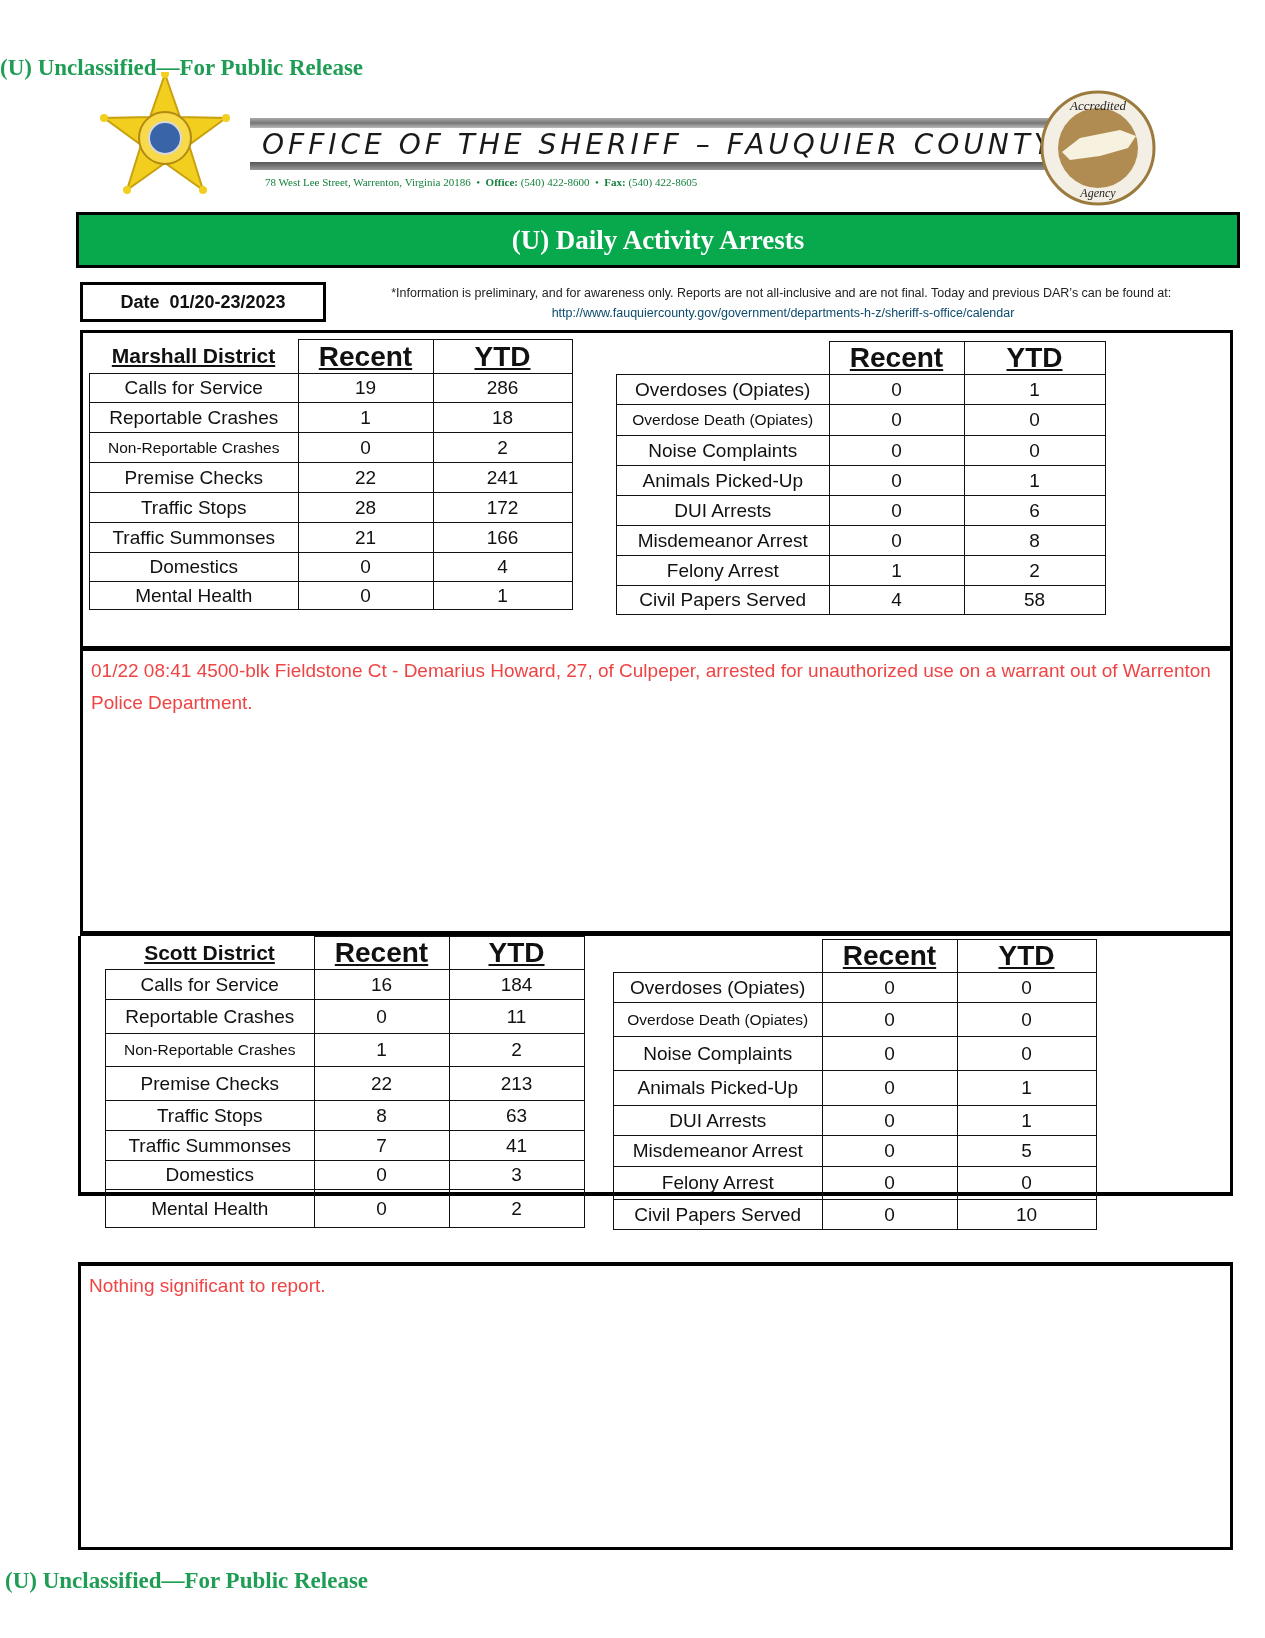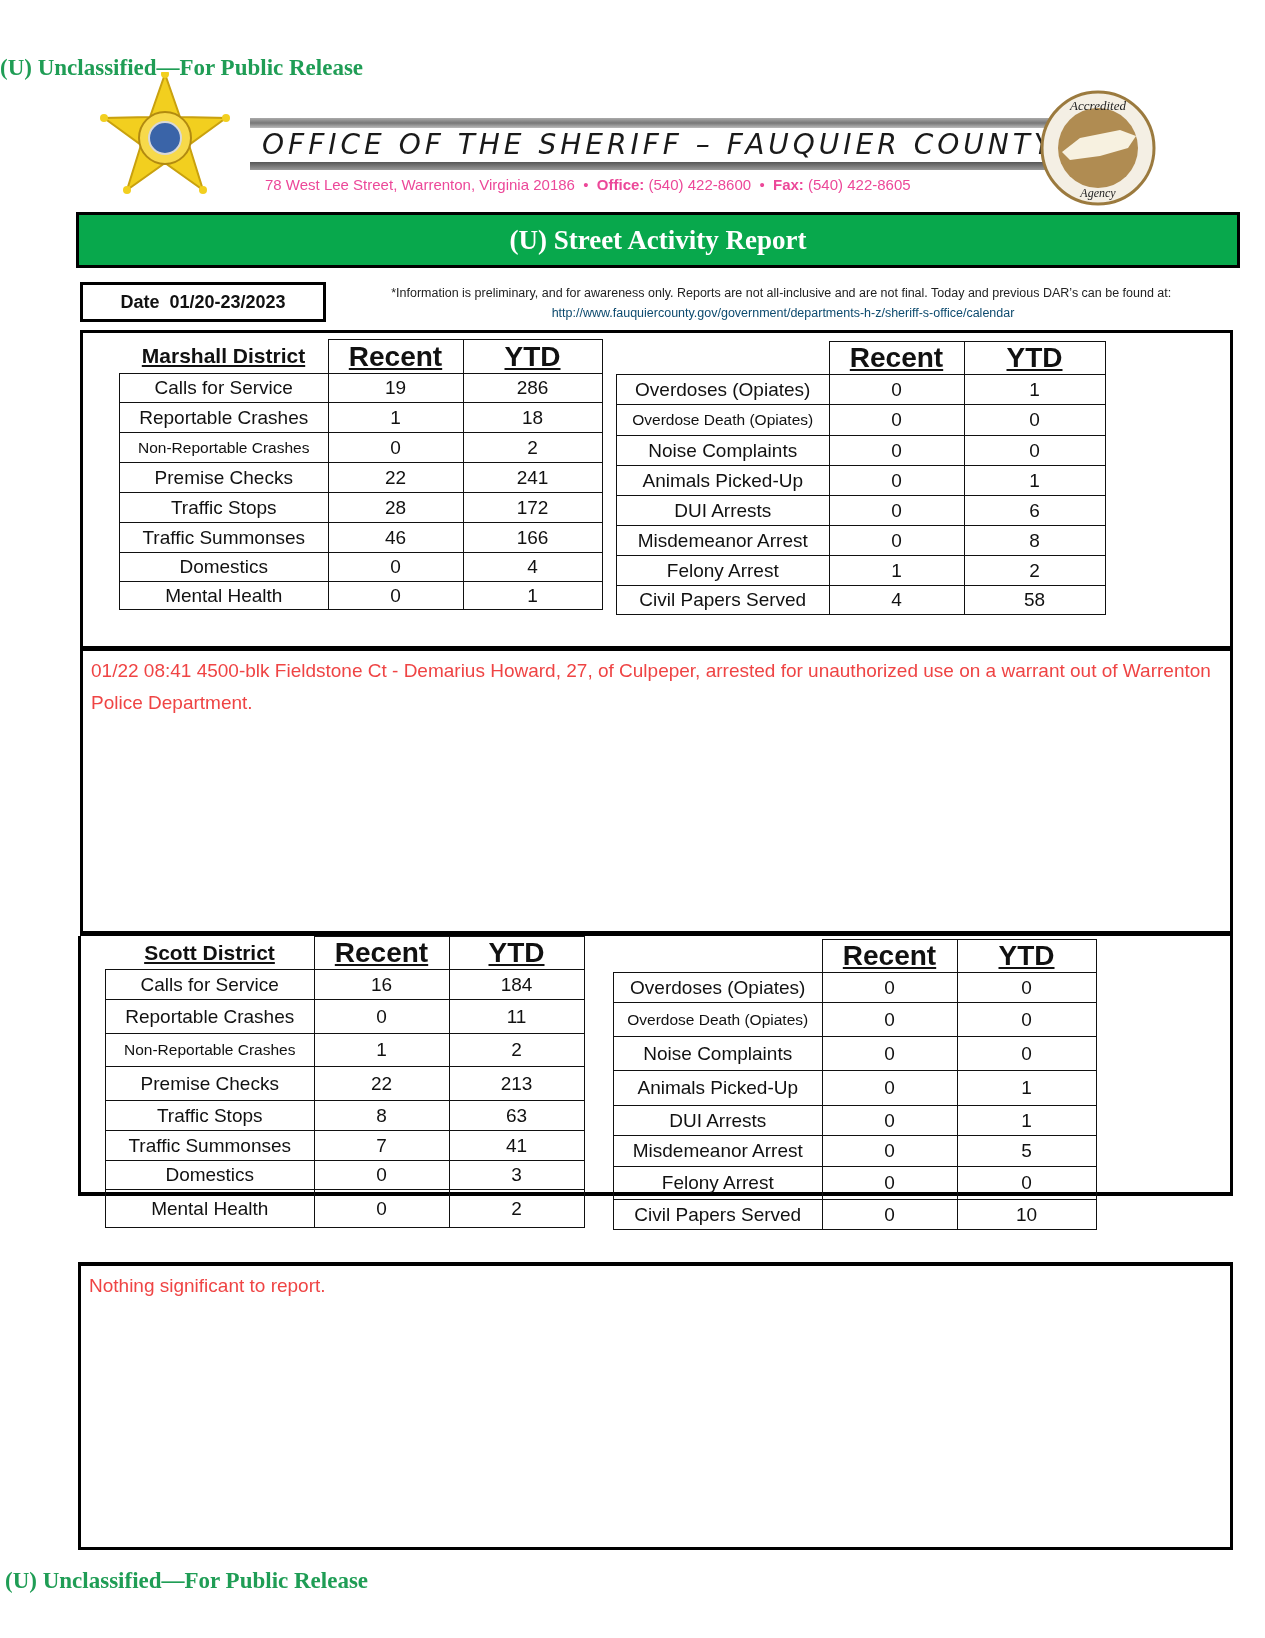--- a/index.html
+++ b/index.html
@@ -6,21 +6,21 @@
   body { width:1265px; height:1638px; position:relative; font-family:"Liberation Sans", sans-serif; color:#111; overflow:hidden; }
   .classif { position:absolute; left:0; width:1265px; text-align:left; font-family:"Liberation Serif", serif; font-weight:bold; font-size:23px; color:#1f9d55; }
   .classif.top { top:55px; }
   .classif.bottom { top:1568px; left:5px; }
 
   .letterhead { position:absolute; left:100px; top:72px; width:1060px; height:140px; }
   .star { position:absolute; left:0; top:0; width:130px; height:130px; }
   .bar-top { position:absolute; left:150px; top:46px; width:880px; height:10px; background:linear-gradient(#aaa,#777 50%,#bbb); }
   .bar-bottom { position:absolute; left:150px; top:90px; width:880px; height:8px; background:linear-gradient(#555,#999); }
   .office-title { position:absolute; left:162px; top:56px; font-family:"DejaVu Sans", sans-serif; font-style:italic; font-size:28px; letter-spacing:4px; color:#1a1a1a; white-space:nowrap; }
-  .office-addr { position:absolute; left:165px; top:104px; font-family:Liberation Sans, sans-serif; font-size:15px; color:#ec4899; white-space:nowrap; }
+  .office-addr { position:absolute; left:165px; top:104px; font-family:Liberation Serif, serif; font-size:11px; color:#15803d; white-space:nowrap; }
   .office-addr b { font-weight:bold; }
   .seal { position:absolute; left:940px; top:18px; width:116px; height:116px; }
 
   .banner { position:absolute; left:76px; top:212px; width:1164px; height:56px; background:#08a84c; border:3px solid #000; box-sizing:border-box; text-align:center; }
   .banner span { font-family:"Liberation Serif", serif; font-weight:bold; font-size:27px; color:#fff; line-height:50px; }
 
   .datebox { position:absolute; left:80px; top:282px; width:246px; height:40px; border:3px solid #000; box-sizing:border-box; text-align:center; font-weight:bold; font-size:18px; line-height:34px; }
   .disclaimer { position:absolute; left:388px; top:283px; width:790px; font-size:12.5px; color:#222; text-align:center; line-height:20px; }
   .disclaimer a { color:#0c4a6e; }
 
@@ -67,35 +67,35 @@
   <svg class="seal" viewBox="0 0 116 116">
     <circle cx="58" cy="58" r="56" fill="#f4efe4" stroke="#9b7a3e" stroke-width="3"></circle>
     <circle cx="58" cy="58" r="40" fill="#b08c52"></circle>
     <polygon points="22,62 40,48 60,44 80,40 96,46 88,58 60,66 30,70" fill="#f7f1e0"></polygon>
     <text x="58" y="20" text-anchor="middle" font-size="13" font-style="italic" fill="#222" font-family="Liberation Serif, serif">Accredited</text>
     <text x="58" y="107" text-anchor="middle" font-size="12" font-style="italic" fill="#222" font-family="Liberation Serif, serif">Agency</text>
   </svg>
 </div>
 
 <div class="banner">
-  <span>(U) Street Activity Report</span>
+  <span>(U) Daily Activity Arrests</span>
 </div>
 
 <div class="datebox">
   <span>Date</span>&nbsp;
   <span>01/20-23/2023</span>
 </div>
 
 <div class="disclaimer">
   <span>*Information is preliminary, and for awareness only. Reports are not all-inclusive and are not final.    Today and previous DAR’s can be found at:</span>&nbsp;
   <a>http://www.fauquiercounty.gov/government/departments-h-z/sheriff-s-office/calendar</a>
 </div>
 
 <div class="section sec-stats1">
-  <table class="stats" style="left:36px; top:6px;">
+  <table class="stats" style="left:6px; top:6px;">
     <tbody>
         <tr style="height:34px;">
       <th class="title" style="width:208px;">Marshall District</th>
       <th style="width:134px; border-bottom:1.5px solid #111;">Recent</th>
       <th style="width:138px;">YTD</th>
     </tr>
     <tr style="height:29px;">
           <td>Calls for Service</td>
           <td>19</td>
           <td>286</td>
@@ -115,21 +115,21 @@
           <td>22</td>
           <td>241</td>
         </tr>
     <tr style="height:30px;">
           <td>Traffic Stops</td>
           <td>28</td>
           <td>172</td>
         </tr>
     <tr style="height:30px;">
           <td>Traffic Summonses</td>
-          <td>46</td>
+          <td>21</td>
           <td>166</td>
         </tr>
     <tr style="height:29px;">
           <td>Domestics</td>
           <td>0</td>
           <td>4</td>
         </tr>
     <tr style="height:28px;">
           <td>Mental Health</td>
           <td>0</td>

